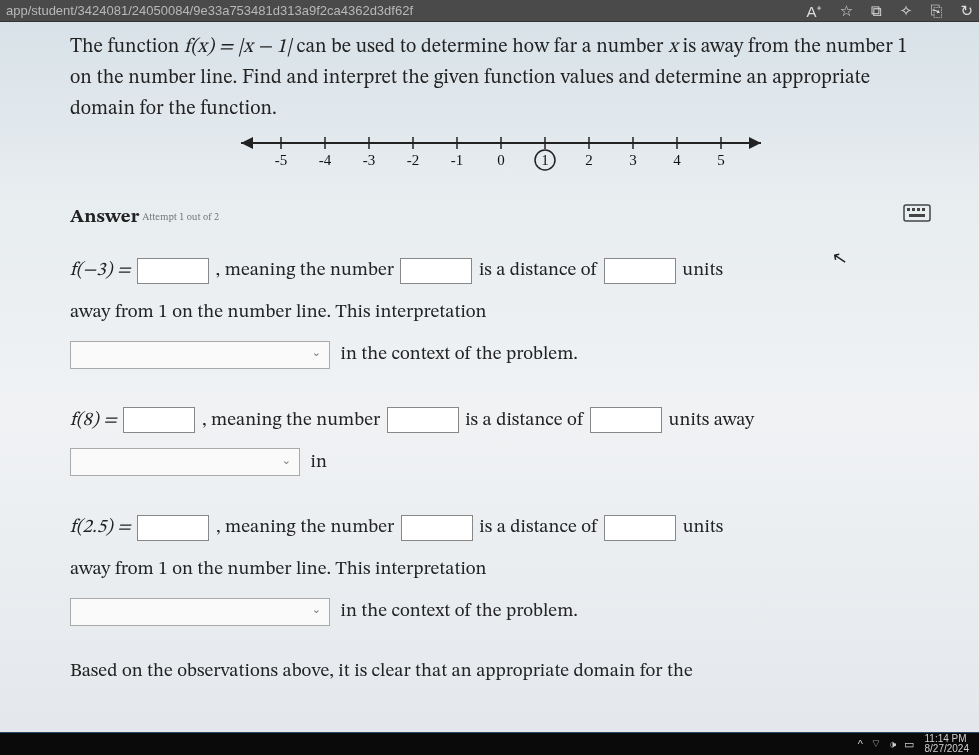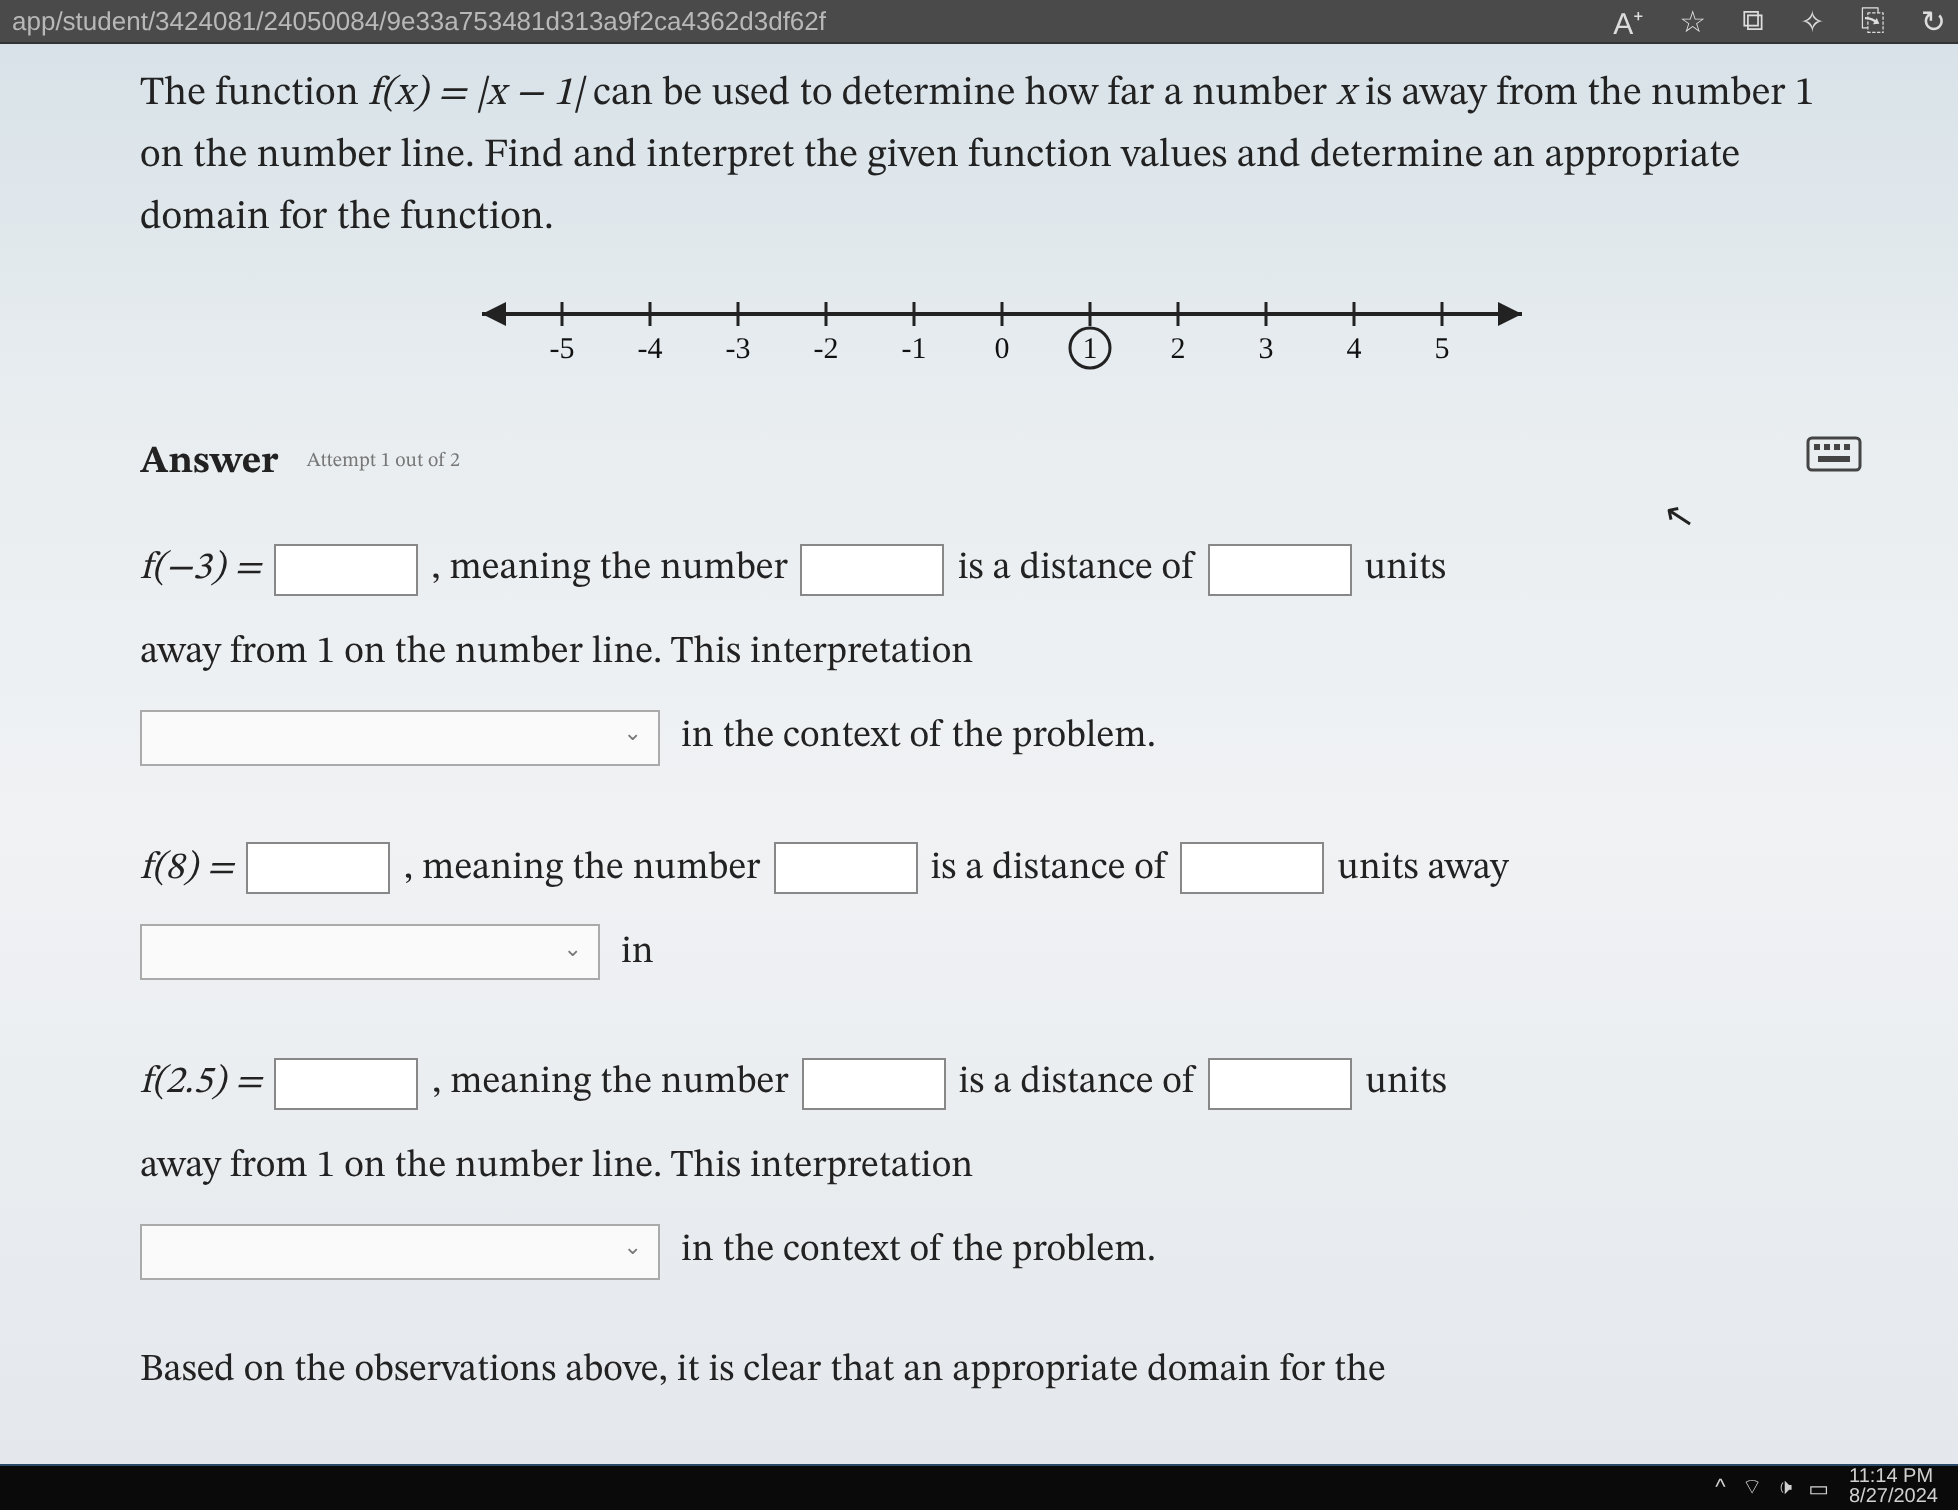--- a/index.html
+++ b/index.html
@@ -29,30 +29,30 @@
 .page {
   background: linear-gradient(180deg, #d8e2e8 0%, #e8edf0 25%, #f0f2f4 55%, #e4e8ec 100%);
   width: 100%;
   height: 710px;
   padding: 10px 48px 0 70px;
   font-size: 19px;
   line-height: 1.55;
   color: #222;
   font-family: 'STIX Two Text', Georgia, serif;
 }
-.prompt { margin-bottom: 14px; font-size: 20px; }
+.prompt { font-size: 20px; }
 .caption {
   text-align: center;
   font-size: 15px;
   margin: 6px 0 2px;
   color: #333;
 }
 .numline-wrap { display: flex; justify-content: center; margin-bottom: 26px; }
 svg.numline { width: 540px; height: 52px; }
-.answer-row { display: flex; align-items: center; gap: 14px; margin-bottom: 18px; }
+.answer-row { display: flex; align-items: center; gap: 3px; margin-bottom: 18px; }
 .answer-label { font-weight: bold; font-size: 19px; }
 .attempt { color: #777; font-size: 10px; font-weight: normal; }
 .kb-icon { margin-left: auto; }
 .part { margin-bottom: 24px; line-height: 2.2; }
 .fn { font-style: italic; font-family: 'STIX Two Math', Georgia, serif; }
 .inp {
   display: inline-block;
   width: 72px;
   height: 26px;
   border: 1px solid #888;

